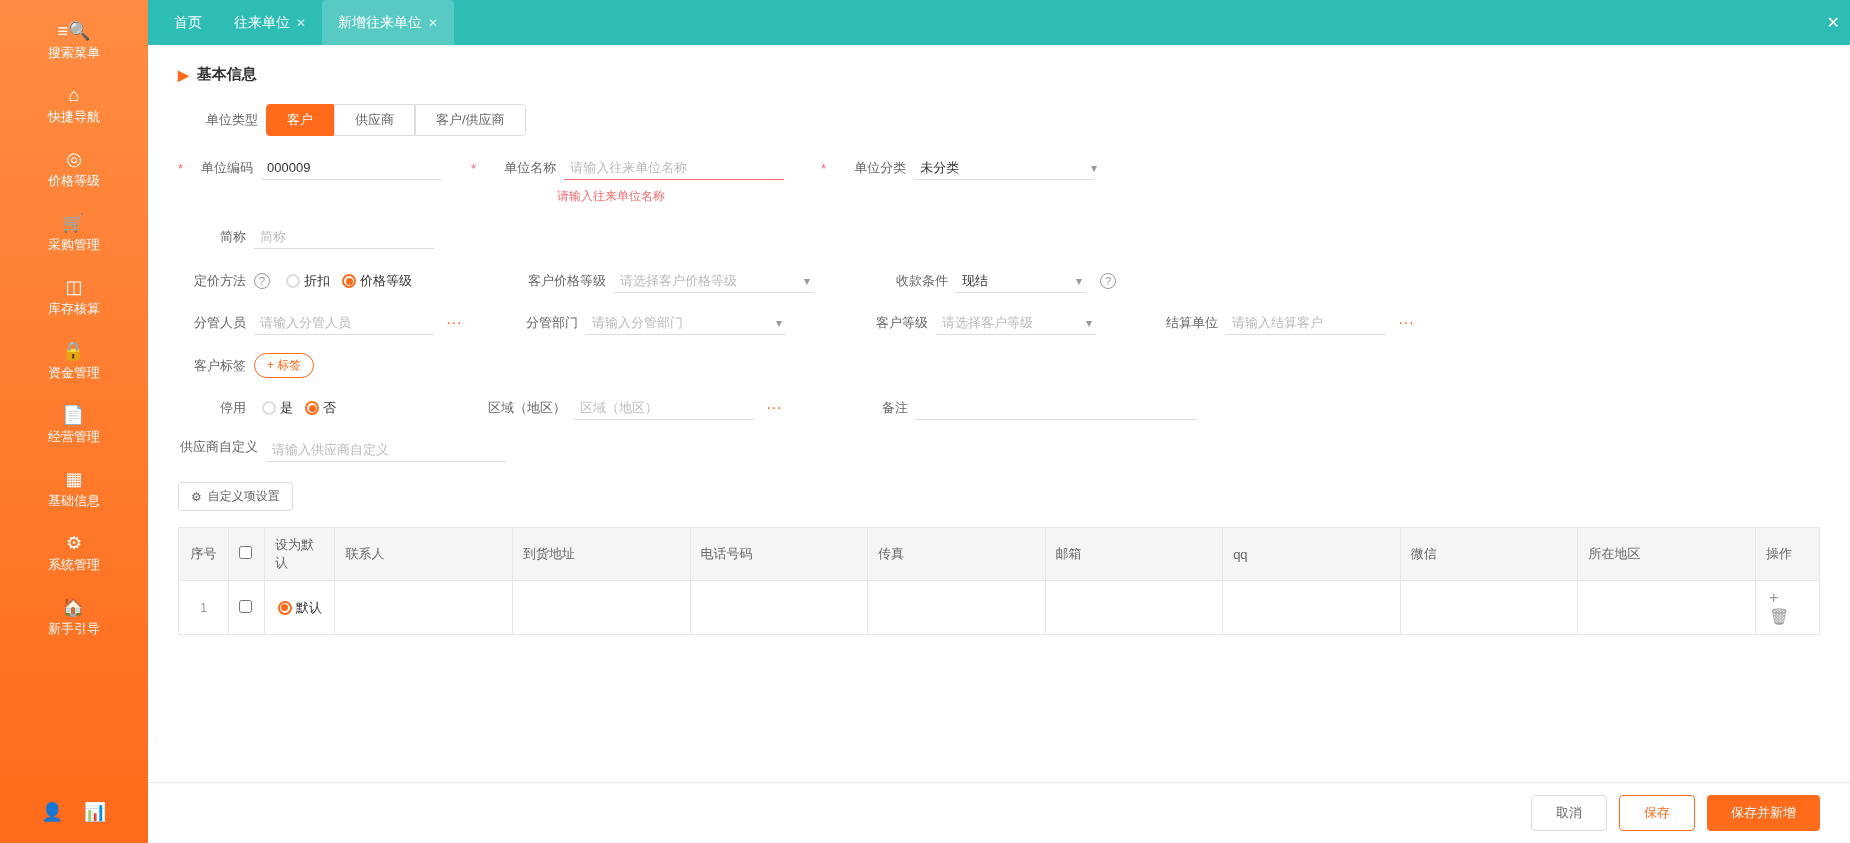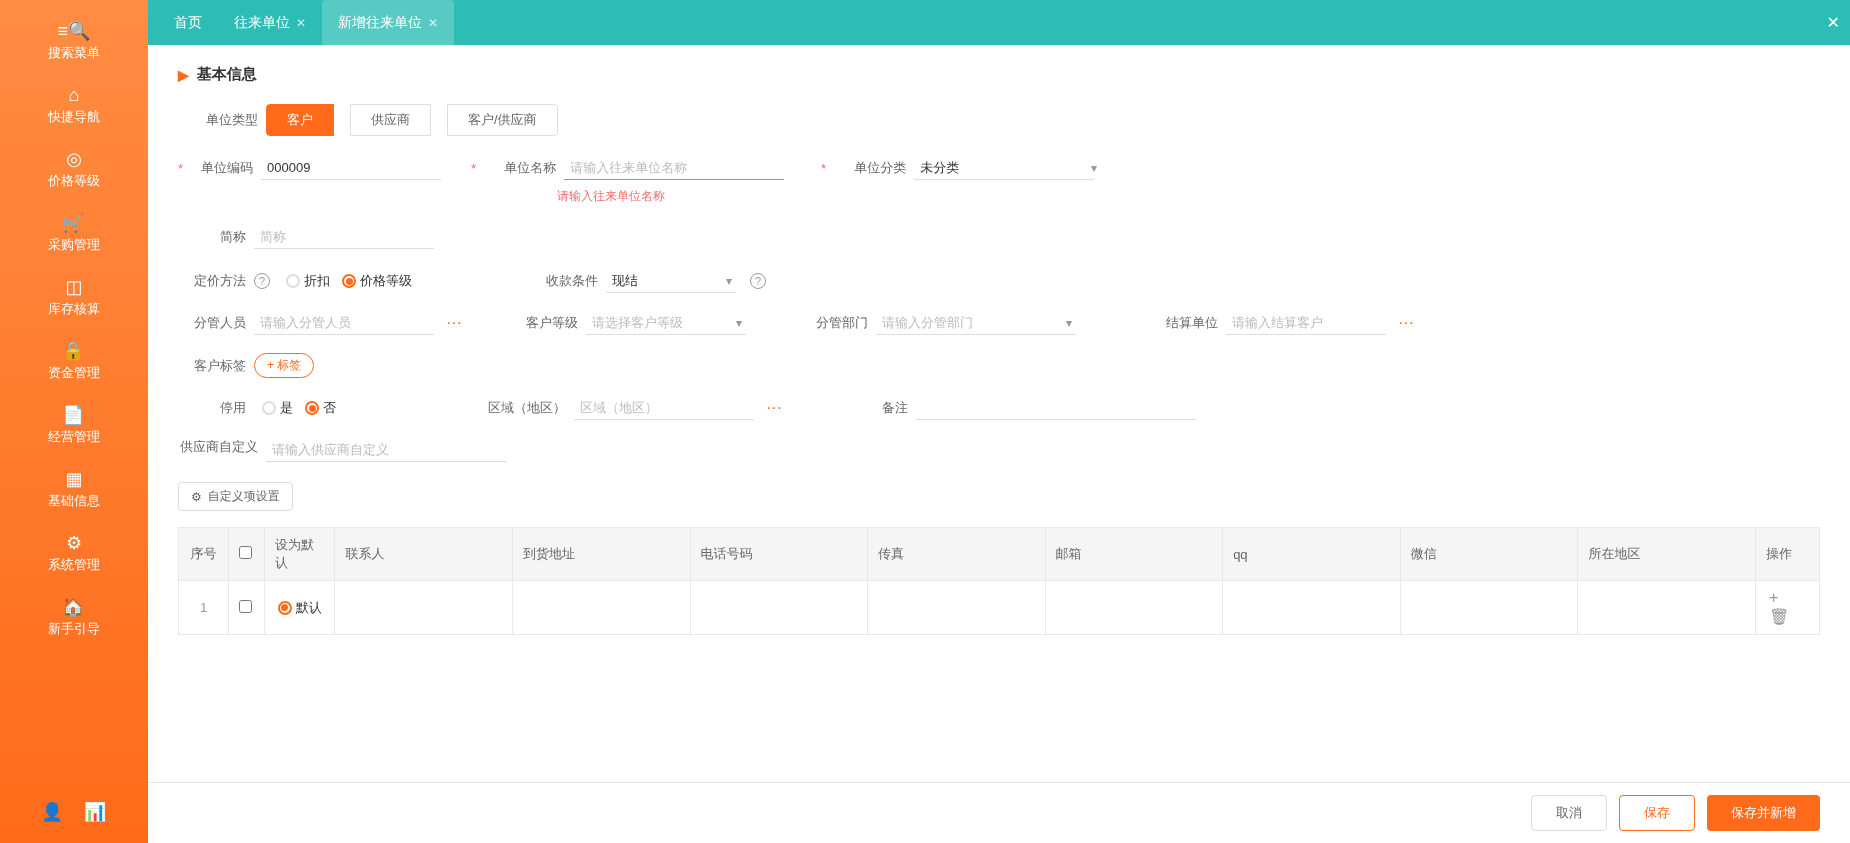--- a/index.html
+++ b/index.html
@@ -171,21 +171,21 @@
       min-width: 160px;
       color: #333;
       background: transparent;
       appearance: none;
       cursor: pointer;
     }
 
     
     .type-btn-group {
       display: flex;
-      gap: 16px;
+      gap: 0;
     }
     .type-btn {
       padding: 6px 20px;
       border: 1px solid #ddd;
       background: white;
       color: #666;
       cursor: pointer;
       font-size: 13px;
     }
     .type-btn:first-child { border-radius: 4px 0 0 4px; }
@@ -509,20 +509,28 @@
             <span class="radio-circle"></span>
             <span>折扣</span>
           </label>
           <label class="radio-item">
             <span class="radio-circle checked"></span>
             <span>价格等级</span>
           </label>
         </div>
       </div>
 
+      <div class="form-group" style="flex:0 0 auto; min-width:320px;">
+        <span class="form-label">客户价格等级</span>
+        <div class="select-wrapper">
+          <select style="border:none; border-bottom:1px solid #ddd; padding:4px 24px 4px 6px; font-size:13px; outline:none; min-width:200px; color:#bbb; background:transparent; appearance:none; cursor:pointer;">
+            <option value="">请选择客户价格等级</option>
+          </select>
+        </div>
+      </div>
 
       <div class="form-group" style="flex:0 0 auto; min-width:260px; align-items:center;">
         <span class="form-label">收款条件</span>
         <div class="select-wrapper">
           <select style="border:none; border-bottom:1px solid #ddd; padding:4px 24px 4px 6px; font-size:13px; outline:none; min-width:130px; color:#333; background:transparent; appearance:none; cursor:pointer;">
             <option>现结</option>
           </select>
         </div>
         <span class="help-icon" style="margin-left:6px;">?</span>
       </div>
@@ -530,34 +538,34 @@
 
     
     <div class="form-row" style="margin-bottom:18px; align-items:center;">
 
       <div class="form-group" style="margin-left:0; flex:0 0 auto; min-width:300px;">
         <span class="form-label" style="min-width:68px;">分管人员</span>
         <input class="form-input" type="text" style="width: 180px;" placeholder="请输入分管人员">
         <span class="more-btn">···</span>
       </div>
 
+      <div class="form-group" style="flex:0 0 auto; min-width:320px;">
+        <span class="form-label">分管部门</span>
+        <div class="select-wrapper">
+          <select style="border:none; border-bottom:1px solid #ddd; padding:4px 24px 4px 6px; font-size:13px; outline:none; min-width:200px; color:#bbb; background:transparent; appearance:none; cursor:pointer;">
+            <option value="">请输入分管部门</option>
+          </select>
+        </div>
+      </div>
+
       <div class="form-group" style="flex:0 0 auto; min-width:260px;">
         <span class="form-label">客户等级</span>
         <div class="select-wrapper">
           <select style="border:none; border-bottom:1px solid #ddd; padding:4px 24px 4px 6px; font-size:13px; outline:none; min-width:160px; color:#bbb; background:transparent; appearance:none; cursor:pointer;">
             <option value="">请选择客户等级</option>
-          </select>
-        </div>
-      </div>
-
-      <div class="form-group" style="flex:0 0 auto; min-width:320px;">
-        <span class="form-label">分管部门</span>
-        <div class="select-wrapper">
-          <select style="border:none; border-bottom:1px solid #ddd; padding:4px 24px 4px 6px; font-size:13px; outline:none; min-width:200px; color:#bbb; background:transparent; appearance:none; cursor:pointer;">
-            <option value="">请输入分管部门</option>
           </select>
         </div>
       </div>
 
       <div class="form-group" style="flex:0 0 auto;">
         <span class="form-label">结算单位</span>
         <input class="form-input" type="text" style="width: 160px;" placeholder="请输入结算客户">
         <span class="more-btn">···</span>
       </div>
     </div>

